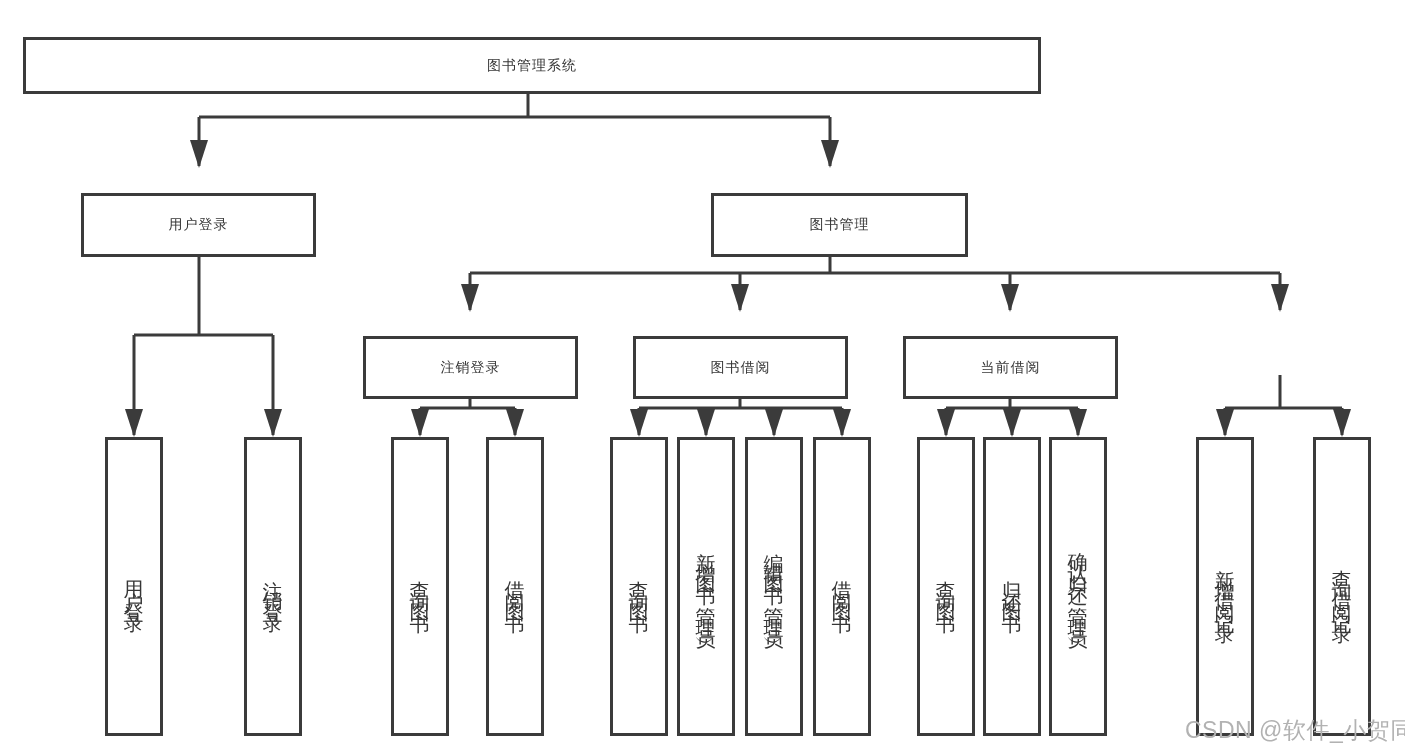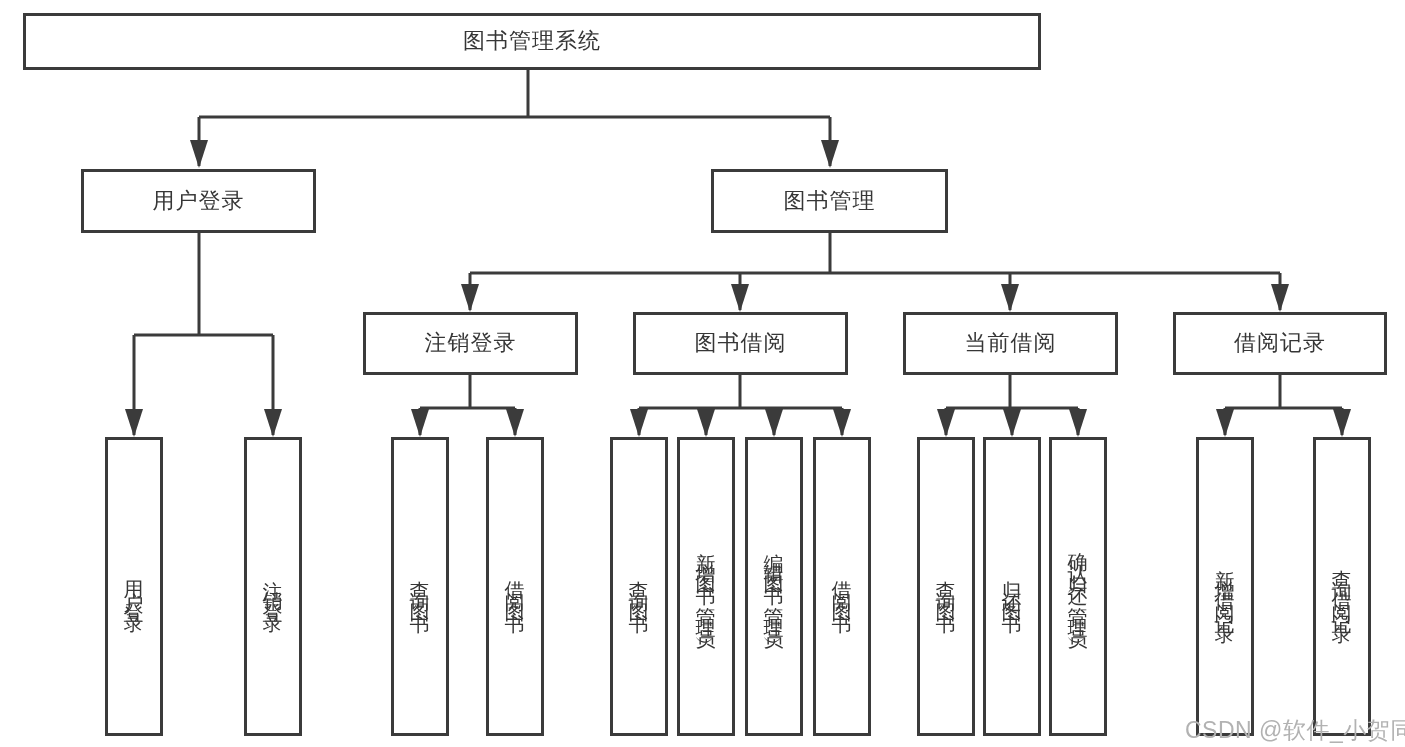--- a/index.html
+++ b/index.html
@@ -32,24 +32,25 @@
     background: var(--box-fill);
     border: 3px solid var(--line);
     display: flex;
     align-items: center;
     justify-content: center;
     color: var(--text);
     z-index: 2;
     text-align: center;
   }
   .h-node {
-    font-size: 22px;
+    font-size: 14px;
     letter-spacing: 1px;
     line-height: 1.1;
     white-space: nowrap;
+    margin-top: 24px;
   }
   .v-node {
     writing-mode: vertical-rl;
     font-size: 20px;
     letter-spacing: 11px;
     line-height: 1;
   }
   .watermark {
     position: absolute;
     left: 1185px;
@@ -93,26 +94,25 @@
       <polygon points="1003,409 1021,409 1012,437"></polygon>
       <polygon points="1069,409 1087,409 1078,437"></polygon>
       <polygon points="1216,409 1234,409 1225,437"></polygon>
       <polygon points="1333,409 1351,409 1342,437"></polygon>
     </g>
   </svg>
 
   <div class="node h-node" style="left:23px; top:13px; width:1018px; height:57px;">图书管理系统</div>
 
   <div class="node h-node" style="left:81px; top:169px; width:235px; height:64px;">用户登录</div>
-  <div class="node h-node" style="left:711px; top:169px; width:237px; height:64px;">图书管理</div>
+  <div class="node h-node" style="left:711px; top:169px; width:257px; height:64px;">图书管理</div>
 
   <div class="node h-node" style="left:363px; top:312px; width:215px; height:63px;">注销登录</div>
   <div class="node h-node" style="left:633px; top:312px; width:215px; height:63px;">图书借阅</div>
   <div class="node h-node" style="left:903px; top:312px; width:215px; height:63px;">当前借阅</div>
-  <div class="node h-node" style="left:1173px; top:312px; width:214px; height:63px;">借阅记录</div>
 
   <div class="node v-node" style="left:105px; top:437px; width:58px; height:299px;">用户登录</div>
   <div class="node v-node" style="left:244px; top:437px; width:58px; height:299px;">注销登录</div>
 
   <div class="node v-node" style="left:391px; top:437px; width:58px; height:299px;">查询图书</div>
   <div class="node v-node" style="left:486px; top:437px; width:58px; height:299px;">借阅图书</div>
 
   <div class="node v-node" style="left:610px; top:437px; width:58px; height:299px;">查询图书</div>
   <div class="node v-node" style="left:677px; top:437px; width:58px; height:299px;">新增图书（管理员）</div>
   <div class="node v-node" style="left:745px; top:437px; width:58px; height:299px;">编辑图书（管理员）</div>

